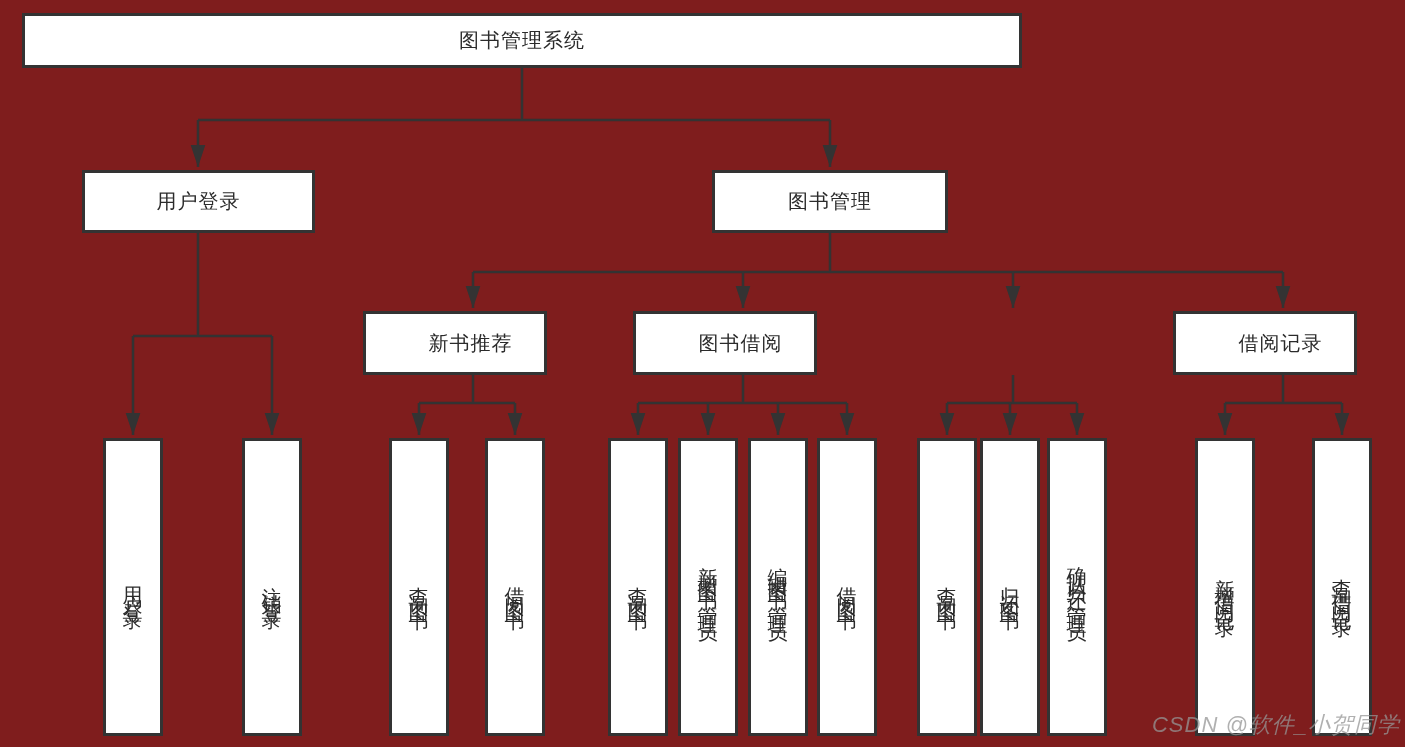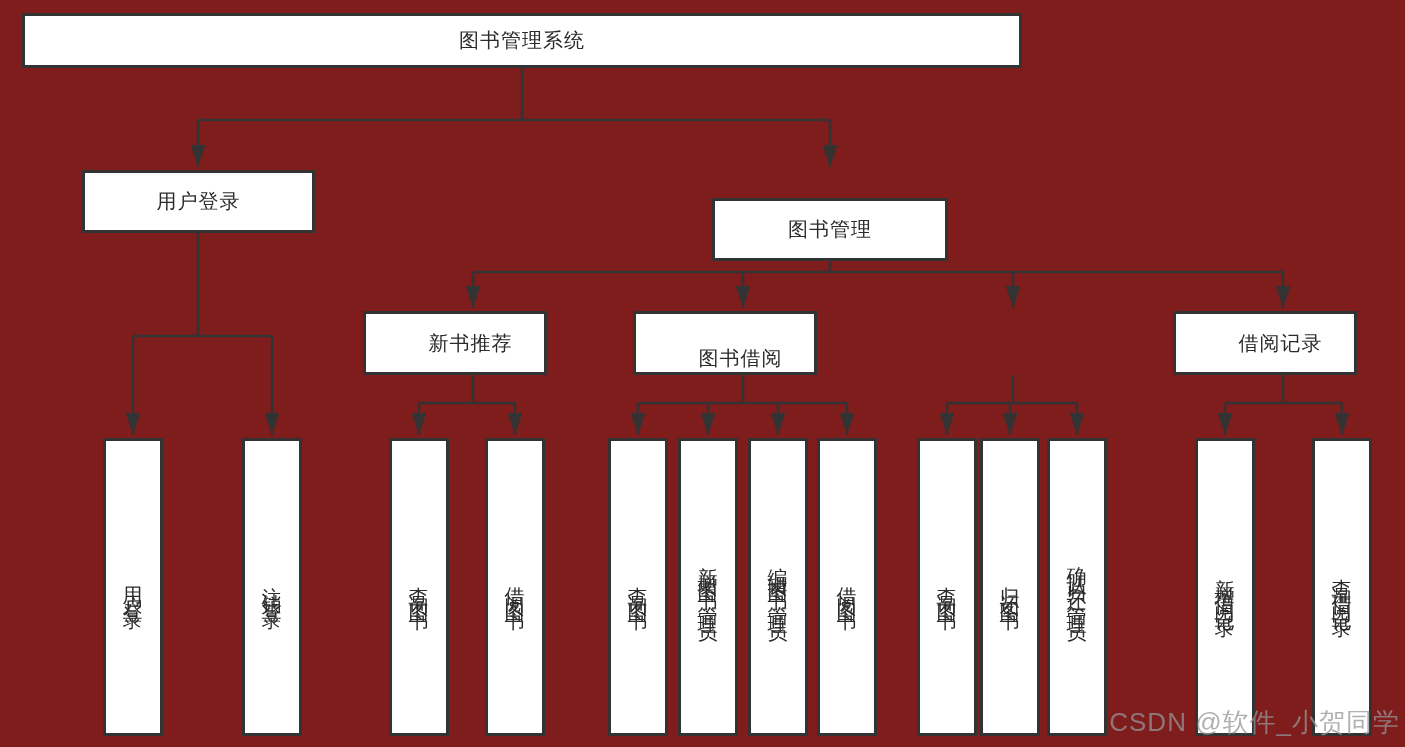--- a/index.html
+++ b/index.html
@@ -39,45 +39,46 @@
     writing-mode: vertical-rl;
     text-orientation: mixed;
     letter-spacing: 8px;
     white-space: normal;
     line-height: 1;
   }
   
   .n-root { left: 22px; top: 13px; width: 1000px; height: 55px; }
   
   .n-l2a { left: 82px;  top: 170px; width: 233px; height: 63px; }
-  .n-l2b { left: 712px; top: 170px; width: 236px; height: 63px; margin-top: 28px; }
+  .n-l2b { left: 712px; top: 170px; width: 236px; height: 63px; }
   
   .n-l3 { top: 311px; width: 184px; height: 64px; padding-left: 31px; }
   .n-l3a { left: 363px; }
-  .n-l3b { left: 633px; align-items: flex-end; }
+  .n-l3b { left: 633px; }
   .n-l3c { left: 903px; }
   .n-l3d { left: 1173px; }
   
   .n-l4 { top: 438px; width: 60px; height: 298px; }
   .n-a1 { left: 103px; }  .n-a2 { left: 242px; }
   .n-b1 { left: 389px; }  .n-b2 { left: 485px; }
   .n-c1 { left: 608px; }  .n-c2 { left: 678px; }
   .n-c3 { left: 748px; }  .n-c4 { left: 817px; }
   .n-d1 { left: 917px; }  .n-d2 { left: 980px; }
   .n-d3 { left: 1047px; }
   .n-e1 { left: 1195px; } .n-e2 { left: 1312px; }
 
   .watermark {
     position: absolute;
     right: 5px;
     bottom: 7px;
-    font-size: 26px;
+    font-size: 22px;
     color: rgba(150, 150, 150, 0.75);
     letter-spacing: 1px;
     pointer-events: none;
+    font-style: italic;
   }
 </style>
 </head>
 <body>
 
 <div class="canvas">
 
   <svg class="wires" viewBox="0 0 1405 747" xmlns="http://www.w3.org/2000/svg">
     <defs>
       <marker id="arw" markerWidth="12" markerHeight="8" refX="9" refY="3" orient="auto" markerUnits="strokeWidth">

